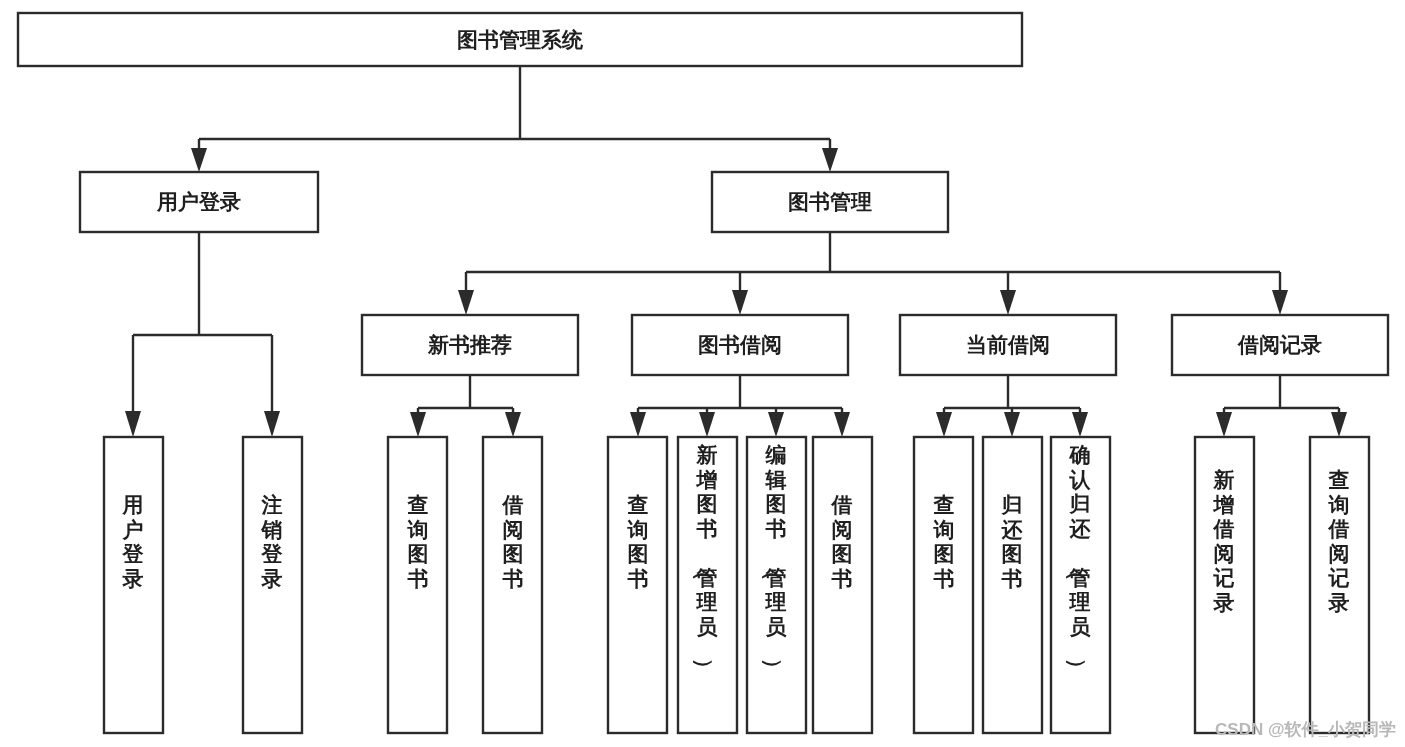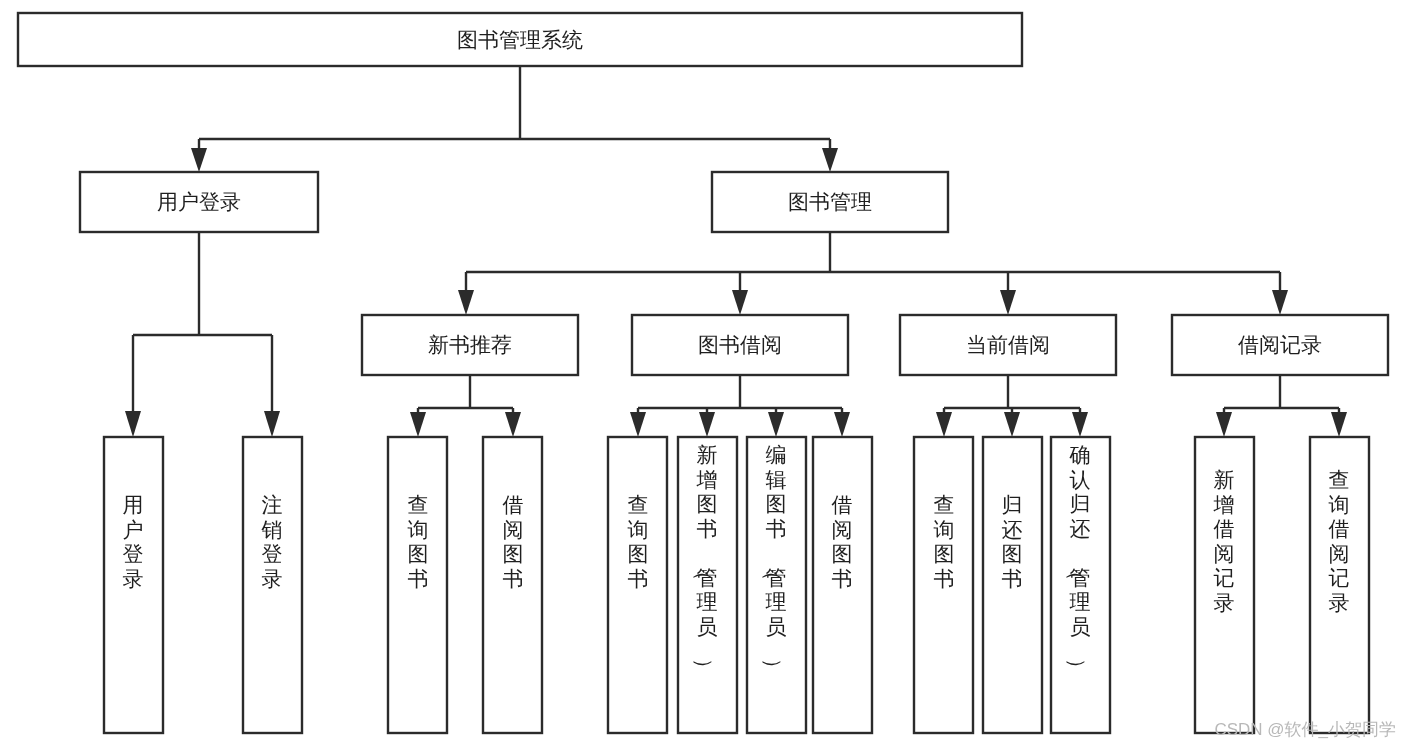--- a/index.html
+++ b/index.html
@@ -12,20 +12,21 @@
     width: 1405px;
     height: 747px;
     font-family: "Liberation Sans", "DejaVu Sans", sans-serif;
     overflow: hidden;
   }
   #diagram-root {
     position: relative;
     width: 1405px;
     height: 747px;
     background: #ffffff;
+    font-weight: bold;
   }
   svg.chart-svg {
     position: absolute;
     left: 0;
     top: 0;
     width: 1405px;
     height: 747px;
     display: block;
   }
   .node-box {

